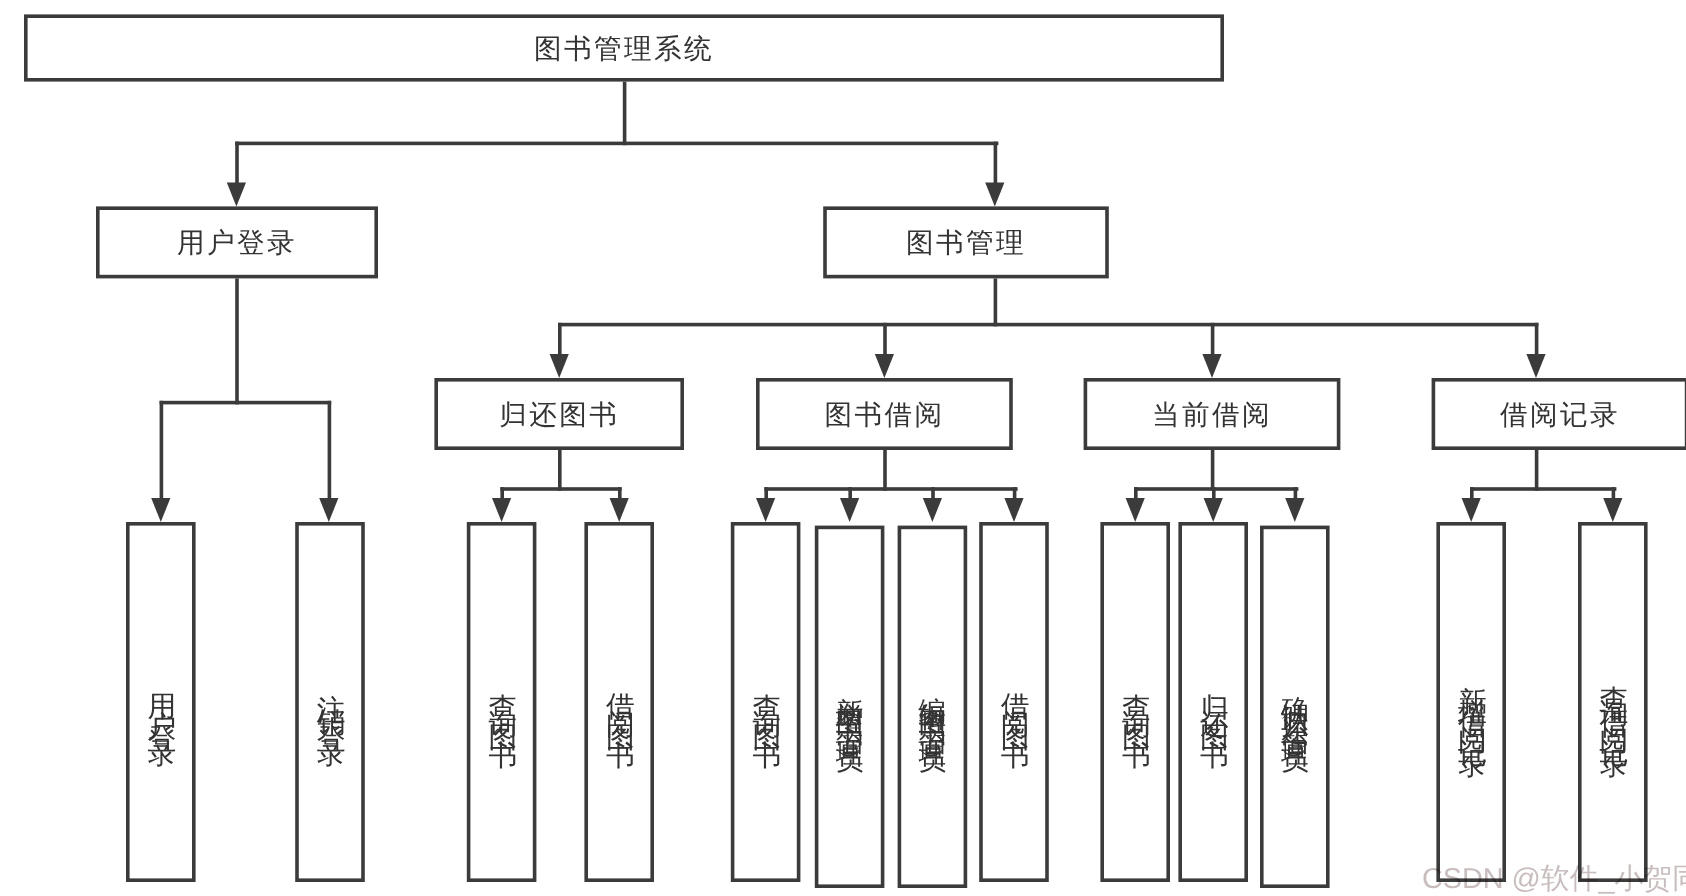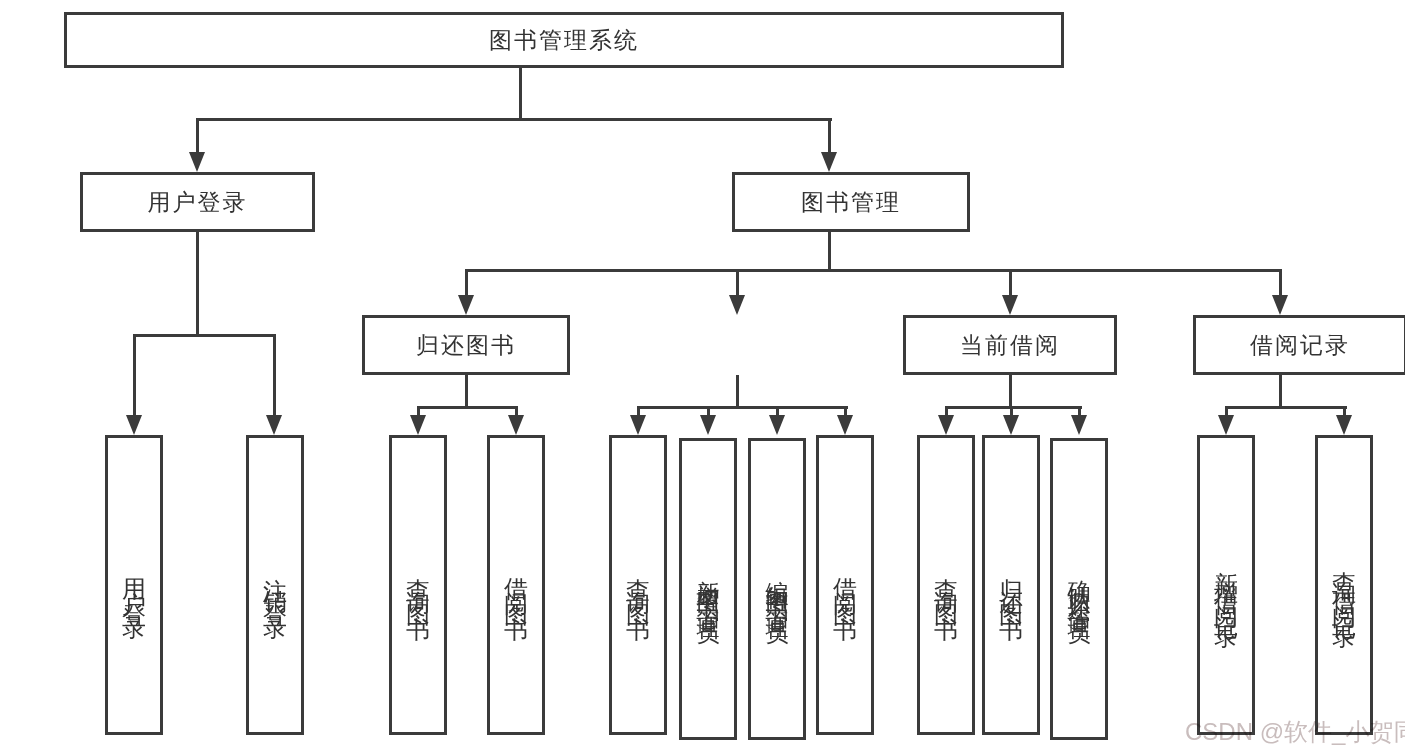--- a/index.html
+++ b/index.html
@@ -56,36 +56,39 @@
     color:#c9bdbd;
     mix-blend-mode:multiply;
     white-space:nowrap;
   }
 </style>
 </head>
 <body>
 
 <div id="canvas">
 
-  <div class="box" style="left:20px;top:12px;width:1000px;height:56px;margin-left:44px;">
+  <div class="box" style="left:20px;top:12px;width:1000px;height:56px;">
     <span>图书管理系统</span>
   </div>
 
   <div class="box" style="left:80px;top:172px;width:235px;height:60px;">
     <span>用户登录</span>
   </div>
 
-  <div class="box" style="left:732px;top:172px;width:238px;height:60px;">
+  <div class="box" style="left:686px;top:172px;width:238px;height:60px;">
     <span>图书管理</span>
   </div>
 
   <div class="box" style="left:362px;top:315px;width:208px;height:60px;">
     <span>归还图书</span>
   </div>
 
+  <div class="box" style="left:630px;top:315px;width:214px;height:60px;">
+    <span>图书借阅</span>
+  </div>
 
   <div class="box" style="left:903px;top:315px;width:214px;height:60px;text-align:center;">
     <span>当前借阅</span>
   </div>
 
   <div class="box" style="left:1173px;top:315px;width:214px;height:60px;margin-left:20px;">
     <span>借阅记录</span>
   </div>
 
   <div class="vbox" style="left:105px;top:435px;width:58px;height:300px;">

